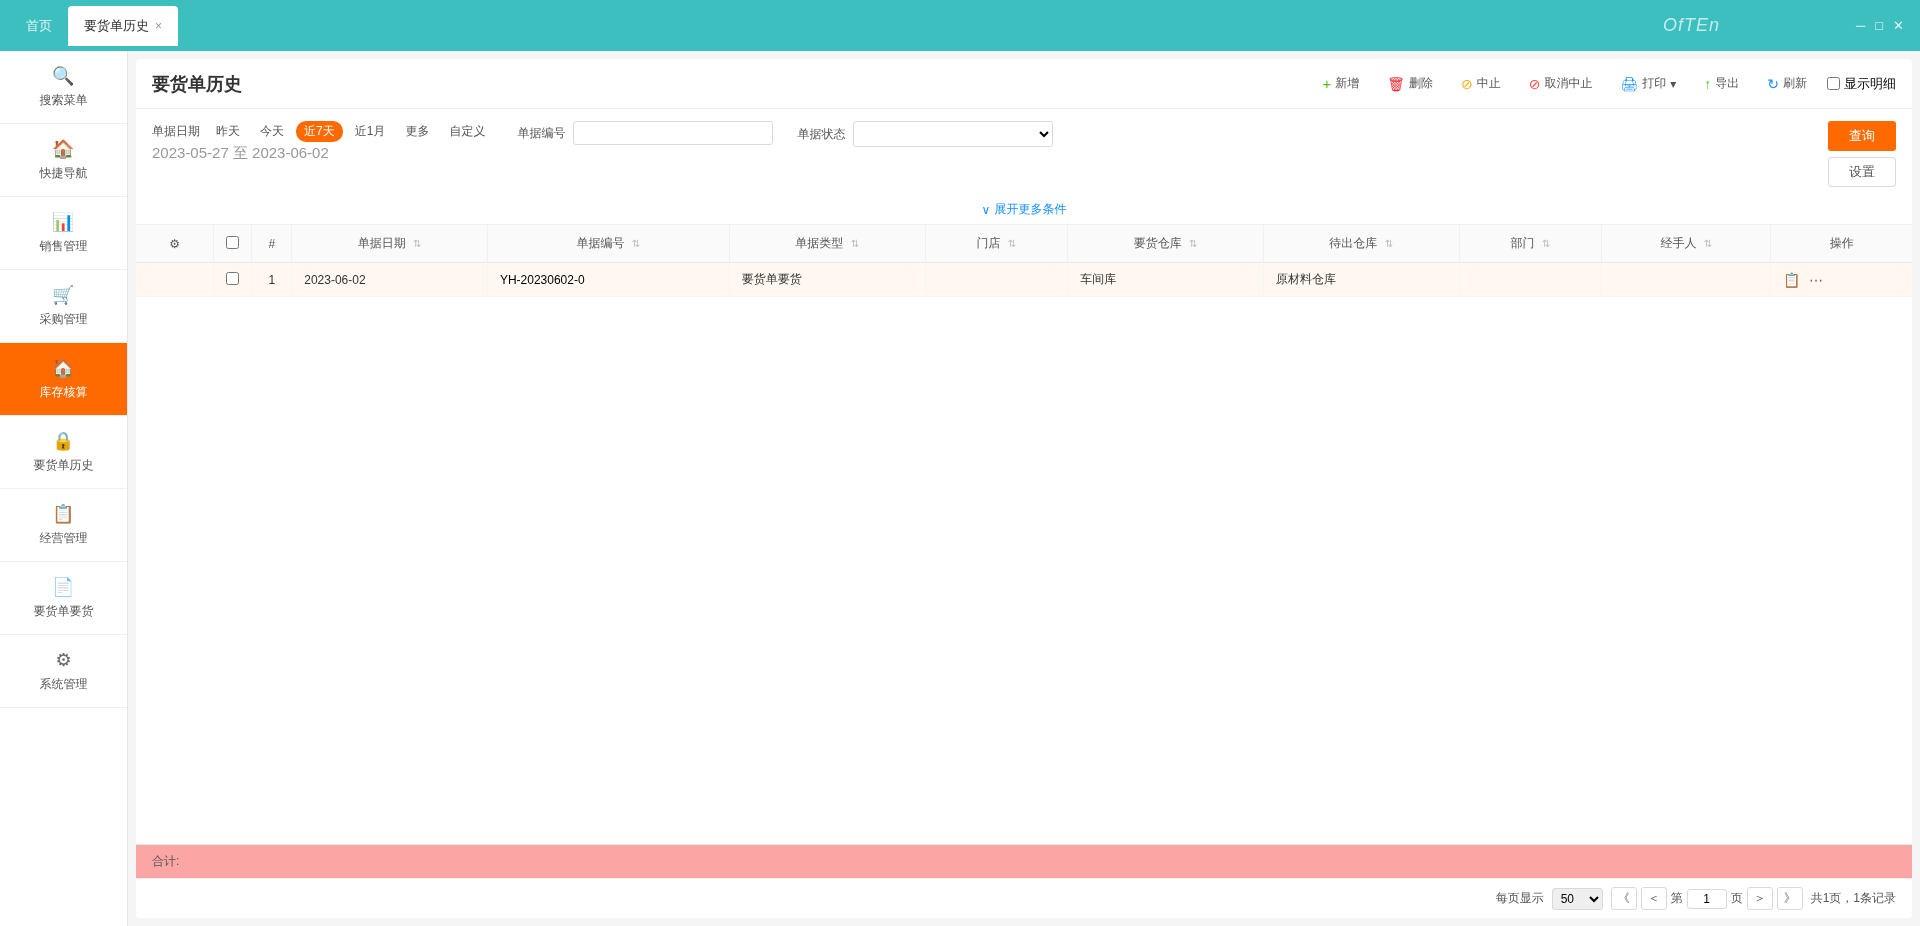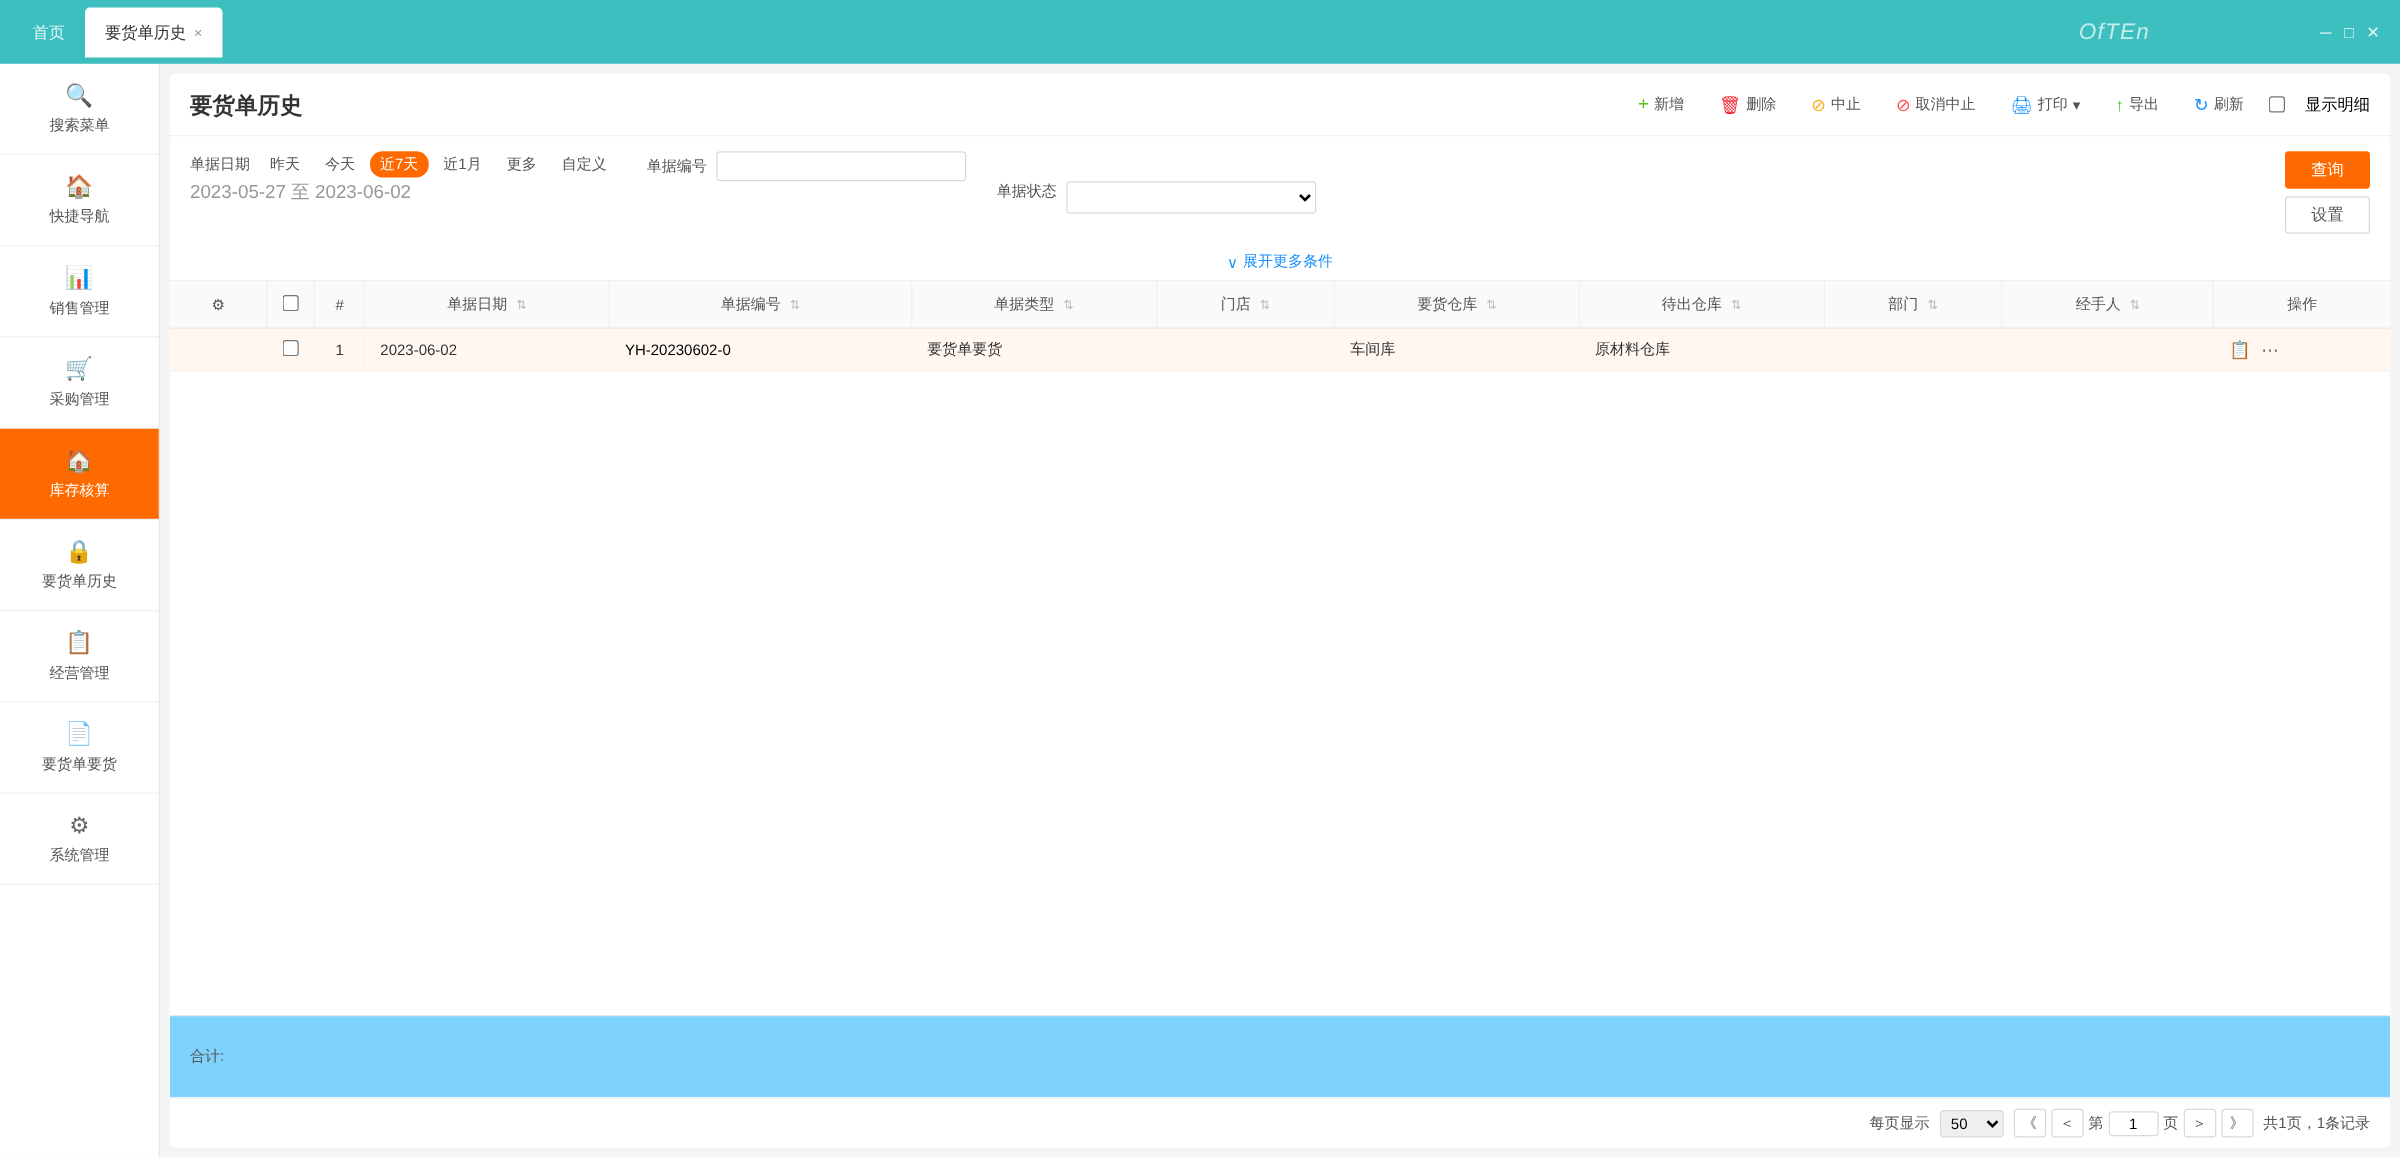--- a/index.html
+++ b/index.html
@@ -269,22 +269,22 @@
     .sort-icon { color: #bbb; margin-left: 4px; font-size: 10px; }
     .link-text { color: #000000; cursor: pointer; }
     .action-icons { display: flex; gap: 8px; }
     .action-icon { cursor: pointer; font-size: 14px; color: #666; }
     .settings-col { text-align: center; }
     .checkbox-col { text-align: center; width: 36px; }
     .number-col { text-align: center; width: 40px; }
 
     
     .table-footer {
-      background: #7dd3fc;
-      padding: 24px 16px;
+      background: #fca5a5;
+      padding: 8px 16px;
       border-top: 1px solid #e8e8e8;
       font-size: 12px;
       color: #555;
       display: flex;
     }
     .pagination-bar {
       background: #fff;
       padding: 8px 16px;
       border-top: 1px solid #f0f0f0;
       display: flex;
@@ -326,34 +326,33 @@
       display: flex;
       flex-direction: column;
     }
     .filter-middle-group {
       display: flex;
       align-items: center;
       gap: 8px;
     }
     .filter-right-group {
       display: flex;
-      align-items: flex-start;
+      align-items: center;
       gap: 8px;
-      margin-top: 24px;
     }
     .filter-actions {
       margin-left: auto;
       display: flex;
       flex-direction: column;
       gap: 6px;
     }
     .display-detail-row {
       display: flex;
       align-items: center;
-      gap: 16px;
+      gap: 4px;
     }
   </style>
 </head>
 <body>
 
 <div class="top-bar">
   <div class="top-bar-tabs">
     <div class="tab-item">
       <span>首页</span>
     </div>

